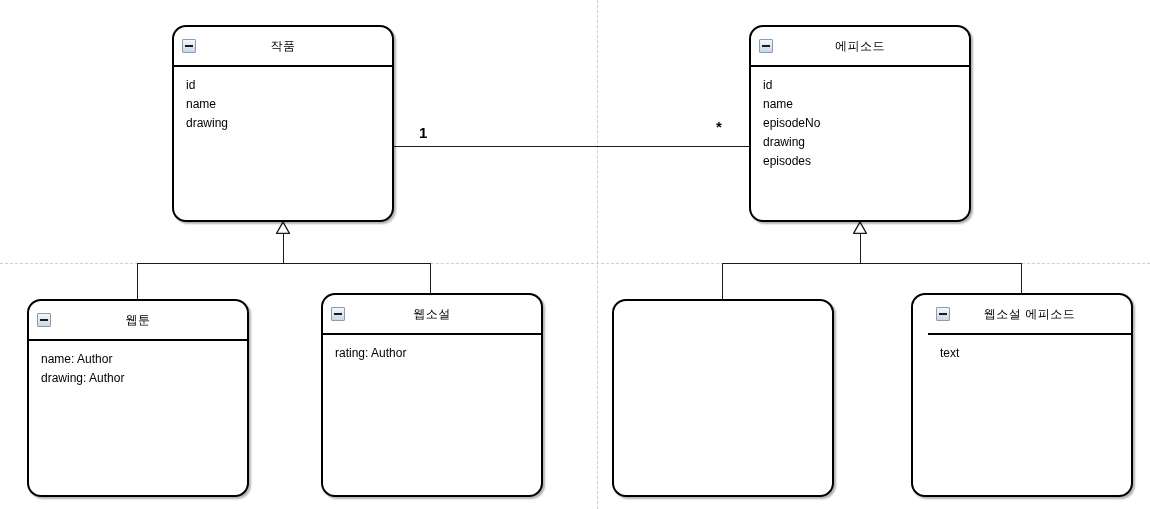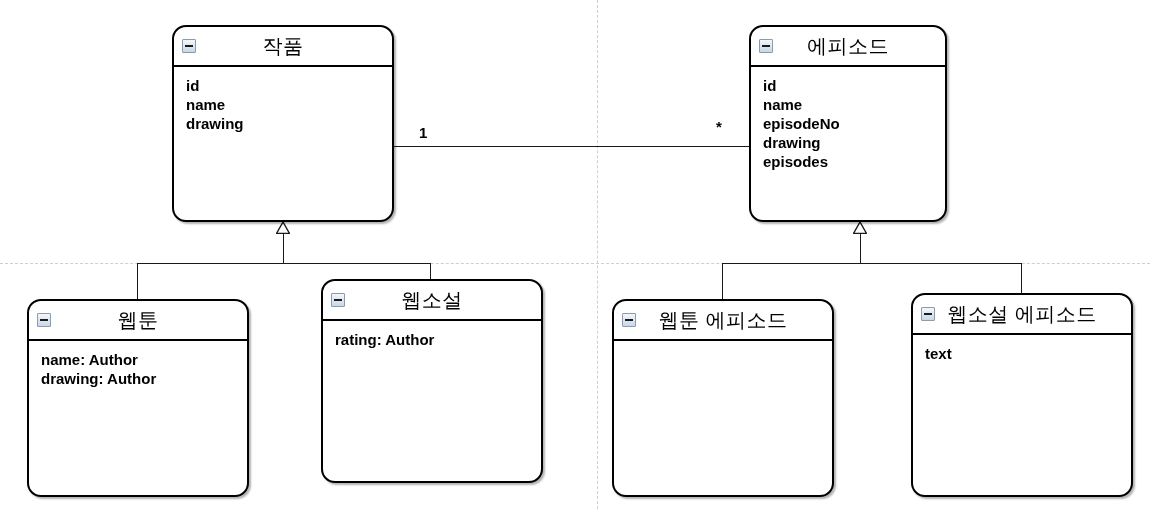--- a/index.html
+++ b/index.html
@@ -45,21 +45,21 @@
   .uml-header {
     position: relative;
     box-sizing: border-box;
     height: 40px;
     border-bottom: 2px solid #000000;
     display: flex;
     align-items: center;
     justify-content: center;
   }
   .uml-title {
-    font-size: 20px;
+    font-size: 12px;
     color: #000000;
     line-height: 1;
     letter-spacing: 0.5px;
     white-space: nowrap;
   }
   .collapse-icon {
     position: absolute;
     left: 8px;
     top: 50%;
     transform: translateY(-50%);
@@ -76,22 +76,22 @@
   .collapse-icon i {
     display: block;
     width: 8px;
     height: 2px;
     background: #1b1b1b;
   }
   .uml-body {
     padding: 9px 12px 0 12px;
   }
   .uml-attr {
-    font-size: 15px;
-    font-weight: bold;
+    font-size: 12px;
+    font-weight: normal;
     color: #000000;
     line-height: 19px;
     white-space: nowrap;
   }
   
   .line-h {
     position: absolute;
     height: 0;
     border-top: 1.6px solid #1a1a1a;
   }
@@ -154,21 +154,21 @@
         </span>
       <span class="uml-title">작품</span>
     </div>
     <div class="uml-body">
       <div class="uml-attr">id</div>
       <div class="uml-attr">name</div>
       <div class="uml-attr">drawing</div>
     </div>
   </div>
 
-  <div class="uml-class" style="left:749px; top:25px; width:198px; height:197px;">
+  <div class="uml-class" style="left:749px; top:25px; width:222px; height:197px;">
     <div class="uml-header">
       <span class="collapse-icon">
           <i></i>
         </span>
       <span class="uml-title">에피소드</span>
     </div>
     <div class="uml-body">
       <div class="uml-attr">id</div>
       <div class="uml-attr">name</div>
       <div class="uml-attr">episodeNo</div>
@@ -183,42 +183,36 @@
           <i></i>
         </span>
       <span class="uml-title">웹툰</span>
     </div>
     <div class="uml-body">
       <div class="uml-attr">name: Author</div>
       <div class="uml-attr">drawing: Author</div>
     </div>
   </div>
 
-  <div class="uml-class" style="left:321px; top:279px; width:222px; height:204px;">
+  <div class="uml-class" style="left:321px; top:293px; width:222px; height:204px;">
     <div class="uml-header">
       <span class="collapse-icon">
           <i></i>
         </span>
       <span class="uml-title">웹소설</span>
     </div>
     <div class="uml-body">
       <div class="uml-attr">rating: Author</div>
     </div>
   </div>
 
   <div class="uml-class" style="left:612px; top:299px; width:222px; height:198px;">
-    <div class="uml-header">
-      <span class="collapse-icon">
-          <i></i>
-        </span>
-      <span class="uml-title">웹툰 에피소드</span>
-    </div>
-  </div>
-
-  <div class="uml-class" style="left:911px; top:293px; width:222px; height:204px;">
+  </div>
+
+  <div class="uml-class" style="left:911px; top:293px; width:222px; height:204px;padding-left:15px;">
     <div class="uml-header">
       <span class="collapse-icon">
           <i></i>
         </span>
       <span class="uml-title">웹소설 에피소드</span>
     </div>
     <div class="uml-body">
       <div class="uml-attr">text</div>
     </div>
   </div>

